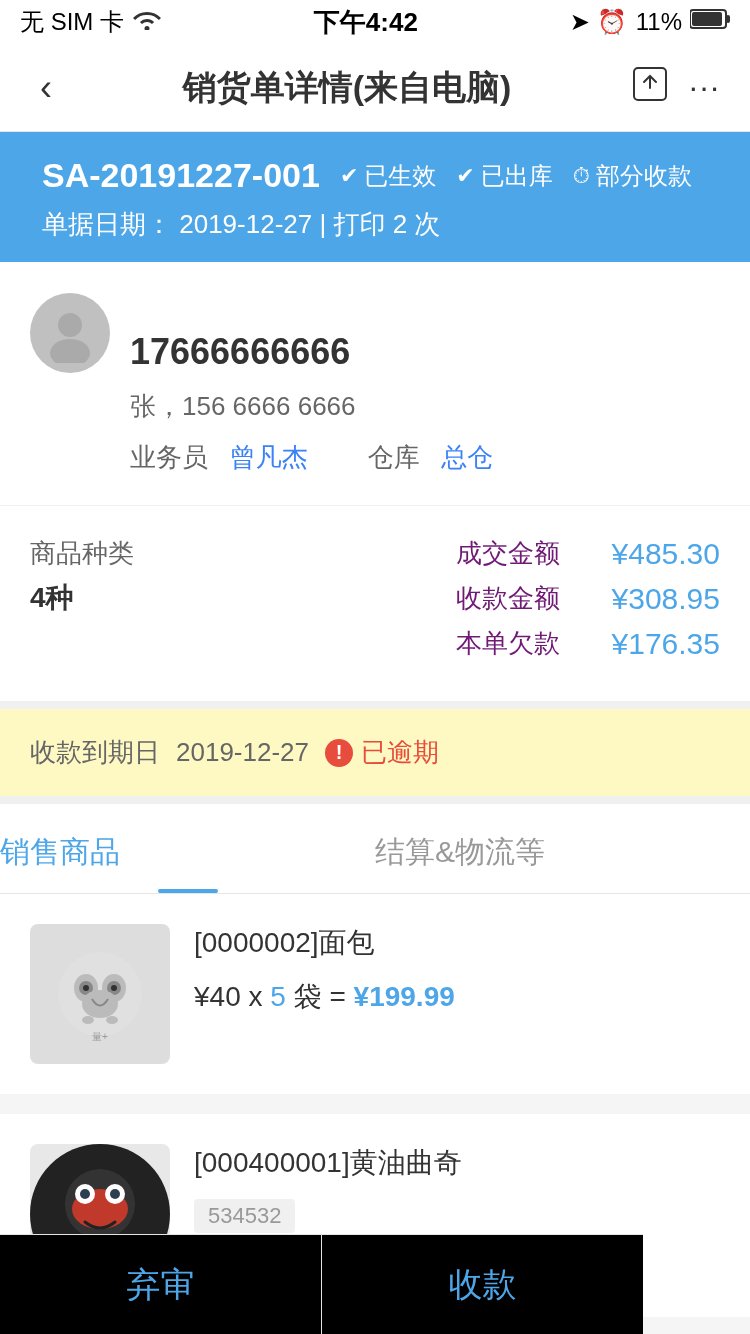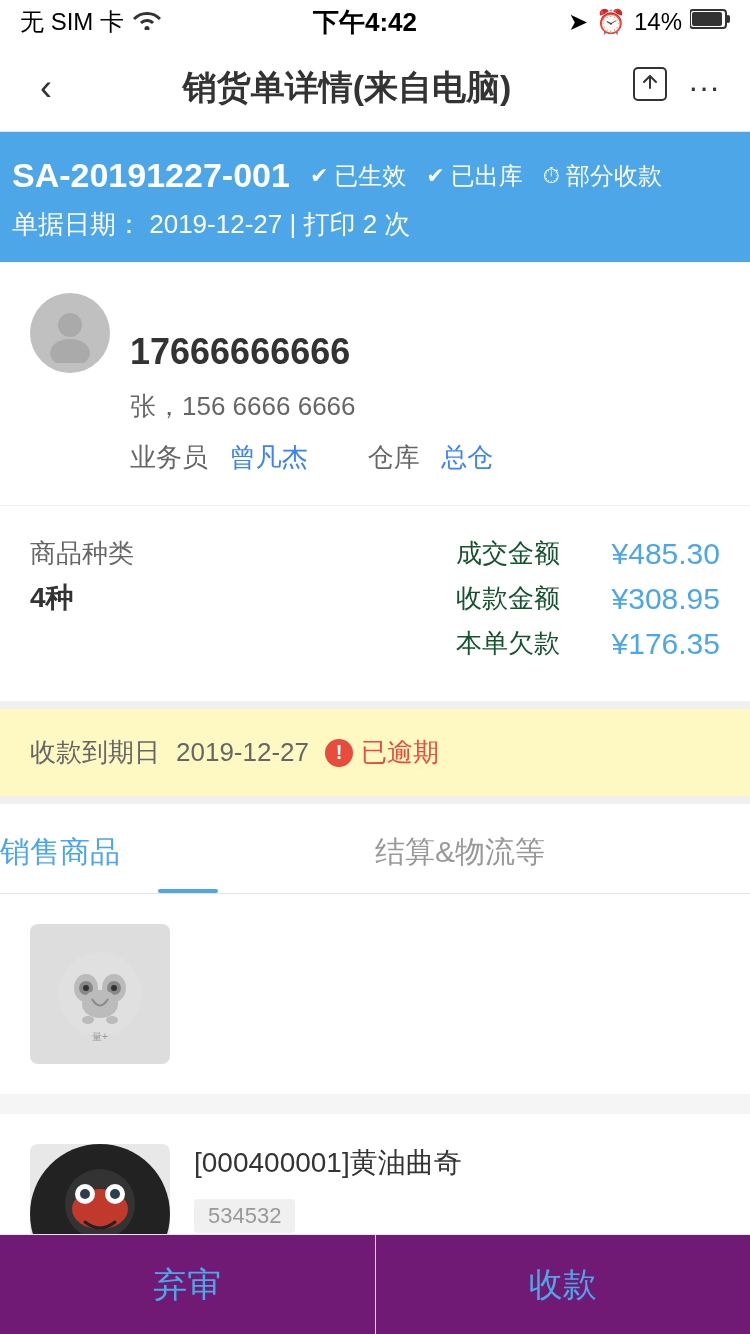--- a/index.html
+++ b/index.html
@@ -58,21 +58,21 @@
     }
     .nav-icon {
       font-size: 32px;
       color: #333;
       cursor: pointer;
     }
 
     
     .header-banner {
       background: #4da6e8;
-      padding: 24px 12px 20px;
+      padding: 24px 42px 20px;
     }
     .header-id {
       font-size: 34px;
       font-weight: 700;
       color: #fff;
       margin-bottom: 12px;
       display: flex;
       align-items: center;
       gap: 20px;
       flex-wrap: wrap;
@@ -149,21 +149,21 @@
     .summary-left strong { color: #333; font-size: 28px; }
     .summary-right { text-align: right; }
     .summary-row {
       display: flex;
       justify-content: flex-end;
       align-items: center;
       gap: 20px;
       margin-bottom: 10px;
       font-size: 26px;
     }
-    .summary-label { color: #14532d; }
+    .summary-label { color: #701a75; }
     .summary-value { color: #4da6e8; font-size: 30px; font-weight: 500; min-width: 140px; text-align: right; }
 
     
     .due-section {
       background: #fef9c3;
       padding: 26px 30px;
       border-bottom: 8px solid #f0f0f0;
       display: flex;
       align-items: center;
       gap: 16px;
@@ -276,23 +276,23 @@
       color: #333;
     }
     .product-price .highlight { color: #4da6e8; }
     .product-price .total { color: #4da6e8; font-weight: 600; }
 
     
     .bottom-bar {
       position: fixed;
       bottom: 0;
       left: 0;
-      width: 750px;
+      width: 643px;
       height: 100px;
-      background: #701a75;
+      background: #000000;
       border-top: 1px solid #e5e5e5;
       display: flex;
     }
     .bottom-btn {
       flex: 1;
       display: flex;
       align-items: center;
       justify-content: center;
       font-size: 34px;
       cursor: pointer;
@@ -314,21 +314,21 @@
     <span>
       <svg width="30" height="22" viewBox="0 0 30 22">
         <path d="M15 18a2.5 2.5 0 1 1 0 5 2.5 2.5 0 0 1 0-5zm0-7c2.8 0 5.3 1.1 7.1 2.9l-2.1 2.1A7 7 0 0 0 15 14a7 7 0 0 0-5 2l-2.1-2.1A9.9 9.9 0 0 1 15 11zm0-7C20.5 4 25.4 6.3 29 10l-2.1 2.1A14.9 14.9 0 0 0 15 7a14.9 14.9 0 0 0-11.9 5.1L1 10C4.6 6.3 9.5 4 15 4z" fill="#333"></path>
       </svg>
     </span>
   </div>
   <div class="status-center">下午4:42</div>
   <div class="status-right">
     <span>➤</span>
     <span>⏰</span>
-    <span>14%</span>
+    <span>11%</span>
     <span>
       <svg width="40" height="22" viewBox="0 0 40 22">
         <rect x="0" y="2" width="36" height="18" rx="3" ry="3" stroke="#333" stroke-width="2" fill="none"></rect>
         <rect x="36" y="7" width="4" height="8" rx="2" fill="#333"></rect>
         <rect x="2" y="4" width="30" height="14" rx="2" fill="#333"></rect>
       </svg>
     </span>
   </div>
 </div>
 
@@ -449,20 +449,31 @@
           <circle cx="36" cy="44" r="3" fill="#333"></circle>
           <circle cx="64" cy="44" r="3" fill="#333"></circle>
           <ellipse cx="50" cy="60" rx="18" ry="14" fill="#bbb"></ellipse>
           <path d="M42 55 Q50 68 58 55" stroke="#888" stroke-width="2" fill="none"></path>
 
           <ellipse cx="38" cy="76" rx="6" ry="4" fill="#bbb"></ellipse>
           <ellipse cx="62" cy="76" rx="6" ry="4" fill="#bbb"></ellipse>
           <text x="50" y="96" text-anchor="middle" font-size="10" fill="#999">量+</text>
         </svg>
       </div>
+      <div class="product-info">
+        <div class="product-name">[0000002]面包</div>
+        <div class="product-price">
+          <span>¥40</span>
+          <span> x </span>
+          <span class="highlight">5</span>
+          <span>袋</span>
+          <span> = </span>
+          <span class="total">¥199.99</span>
+        </div>
+      </div>
     </div>
 
     <div class="product-item">
       <div class="product-thumb">
         <svg width="140" height="140" viewBox="0 0 140 140">
           <circle cx="70" cy="70" r="70" fill="#222"></circle>
 
           <circle cx="70" cy="60" r="35" fill="#333"></circle>
           <ellipse cx="70" cy="65" rx="28" ry="20" fill="#c0392b"></ellipse>
           <circle cx="55" cy="50" r="10" fill="#fff"></circle>

